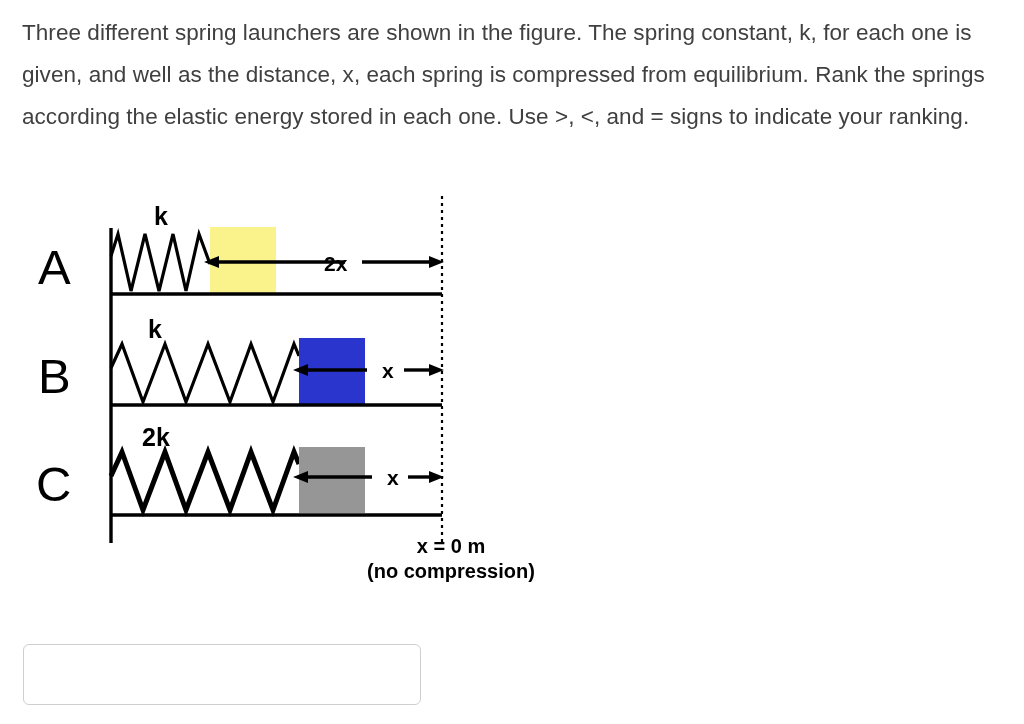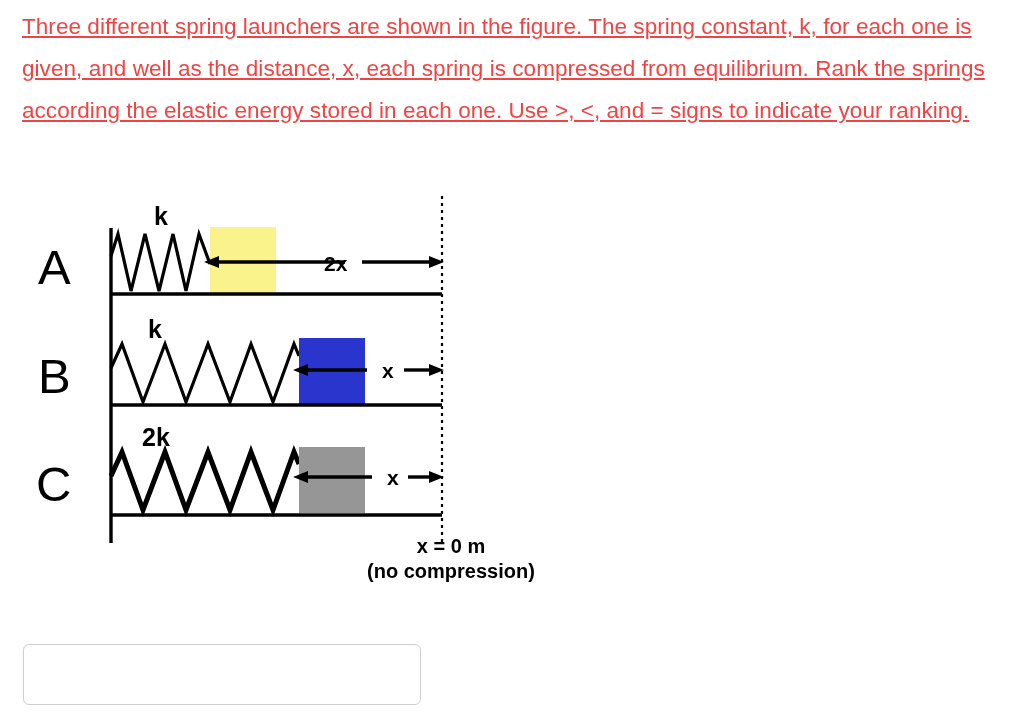--- a/index.html
+++ b/index.html
@@ -12,27 +12,26 @@
     height: 724px;
     position: relative;
     overflow: hidden;
     font-family: "Liberation Sans", sans-serif;
   }
 
   
   #question-text {
     position: absolute;
     left: 22px;
-    top: 6px;
+    top: 12px;
     width: 975px;
     font-size: 22.5px;
     line-height: 42px;
-    color: #ef4444;
+    color: #404040;
     letter-spacing: 0.05px;
-    text-decoration: underline;
   }
 
   
   #figure {
     position: absolute;
     left: 0px;
     top: 186px;
     width: 600px;
     height: 400px;
   }

